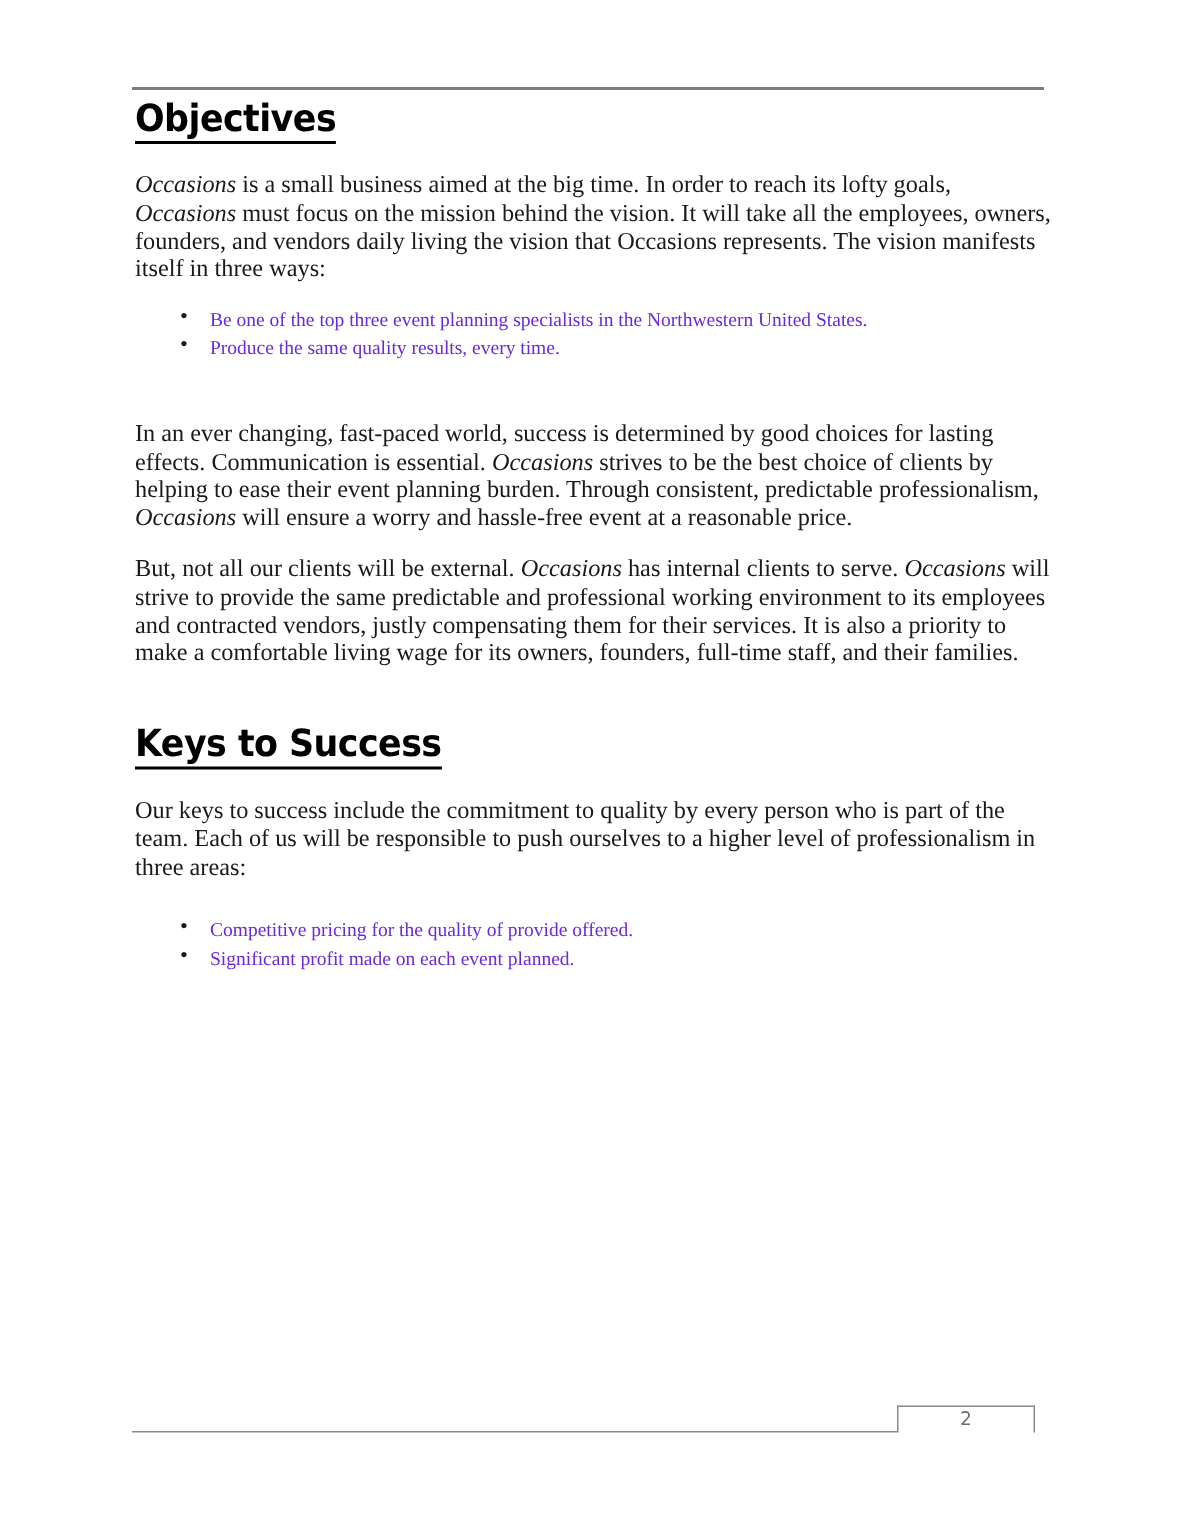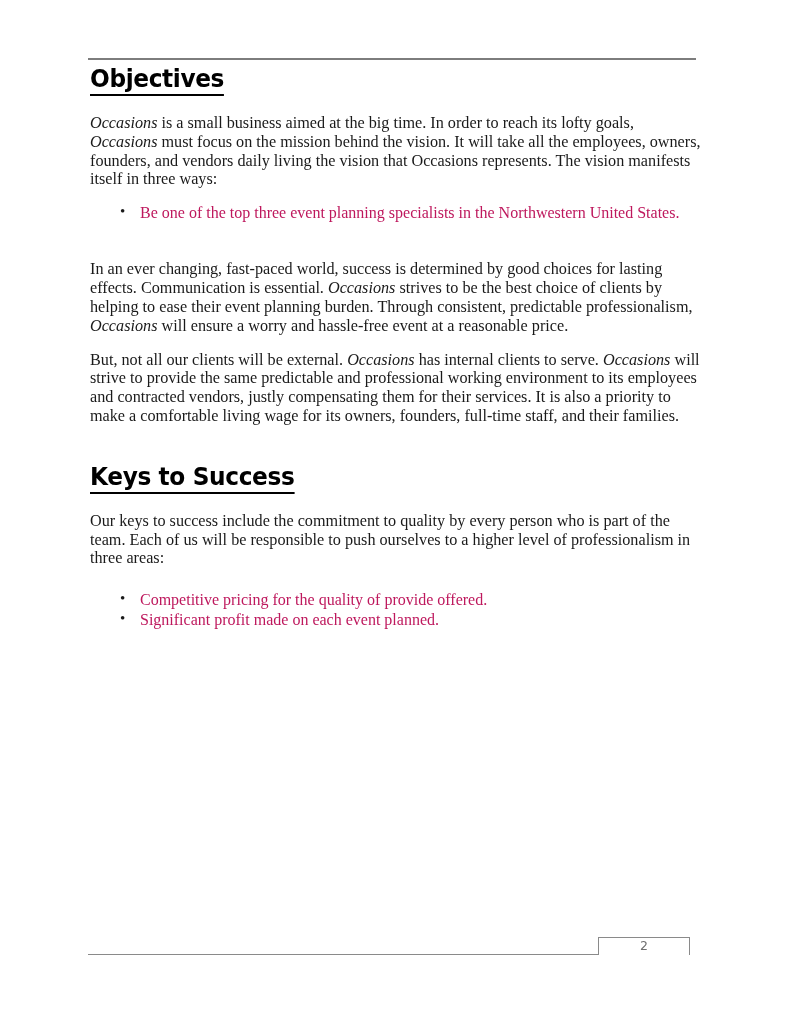--- a/index.html
+++ b/index.html
@@ -64,24 +64,24 @@
   p.body-par i, li.bullet i { }
 
   
   ul.bullet-list {
     list-style: none;
     margin: 0;
     padding: 0;
   }
   li.bullet {
     position: relative;
-    font-size: 16px;
+    font-size: 13px;
     line-height: 19.3px;
     padding-left: 50px;
-    color: #be185d;
+    color: #6d28d9;
   }
   li.bullet::before {
     content: "\2022";
     position: absolute;
     left: 30px;
     top: -1px;
     font-size: 15px;
     color: #1a1a1a;
   }
 
@@ -143,20 +143,21 @@
     <div class="heading-wrap">
       <h1 class="section-heading">Objectives</h1>
     </div>
     <div class="gap-after-heading"></div>
 
     <p class="body-par"><i>Occasions</i> is a small business aimed at the big time. In order to reach its lofty goals, <i>Occasions</i> must focus on the mission behind the vision. It will take all the employees, owners, founders, and vendors daily living the vision that Occasions represents. The vision manifests itself in three ways:</p>
 
     <div class="gap-before-list"></div>
     <ul class="bullet-list">
       <li class="bullet">Be one of the top three event planning specialists in the Northwestern United States.</li>
+      <li class="bullet">Produce the same quality results, every time.</li>
     </ul>
     <div class="gap-after-list"></div>
 
     <div class="gap-after-heading"></div>
 
     <p class="body-par">In an ever changing, fast-paced world, success is determined by good choices for lasting effects. Communication is essential. <i>Occasions</i> strives to be the best choice of clients by helping to ease their event planning burden. Through consistent, predictable professionalism, <i>Occasions</i> will ensure a worry and hassle-free event at a reasonable price.</p>
     <div class="gap-par"></div>
     <p class="body-par">But, not all our clients will be external. <i>Occasions</i> has internal clients to serve. <i>Occasions</i> will strive to provide the same predictable and professional working environment to its employees and contracted vendors, justly compensating them for their services. It is also a priority to make a comfortable living wage for its owners, founders, full-time staff, and their families.</p>
     <div class="gap-par"></div>
 

